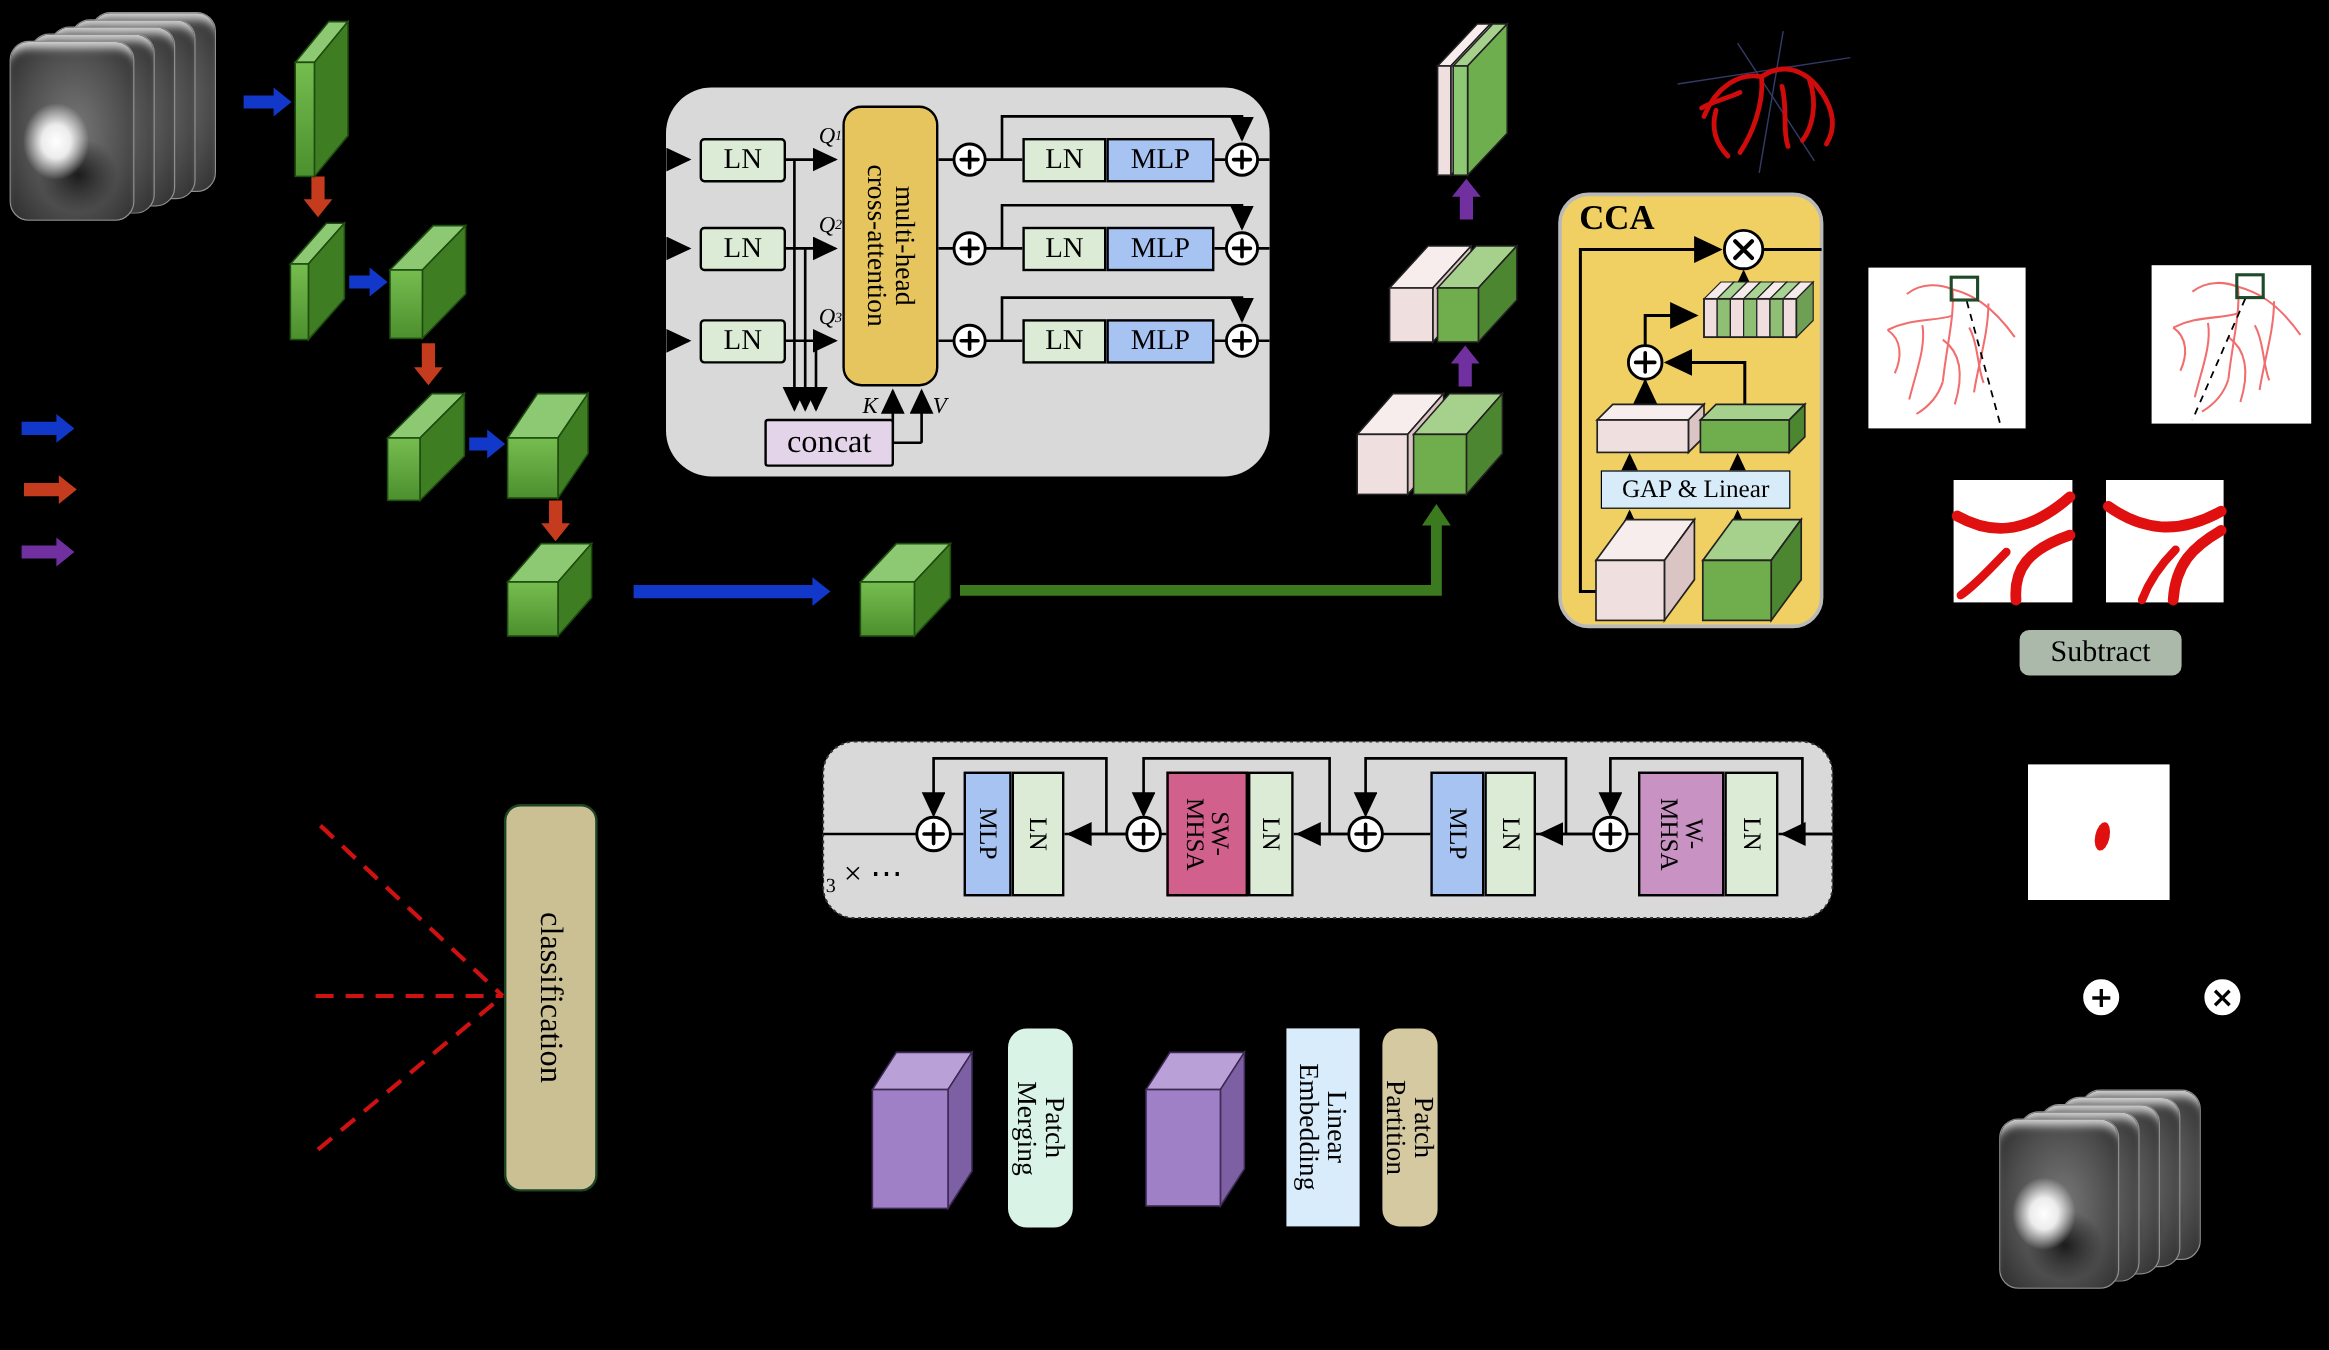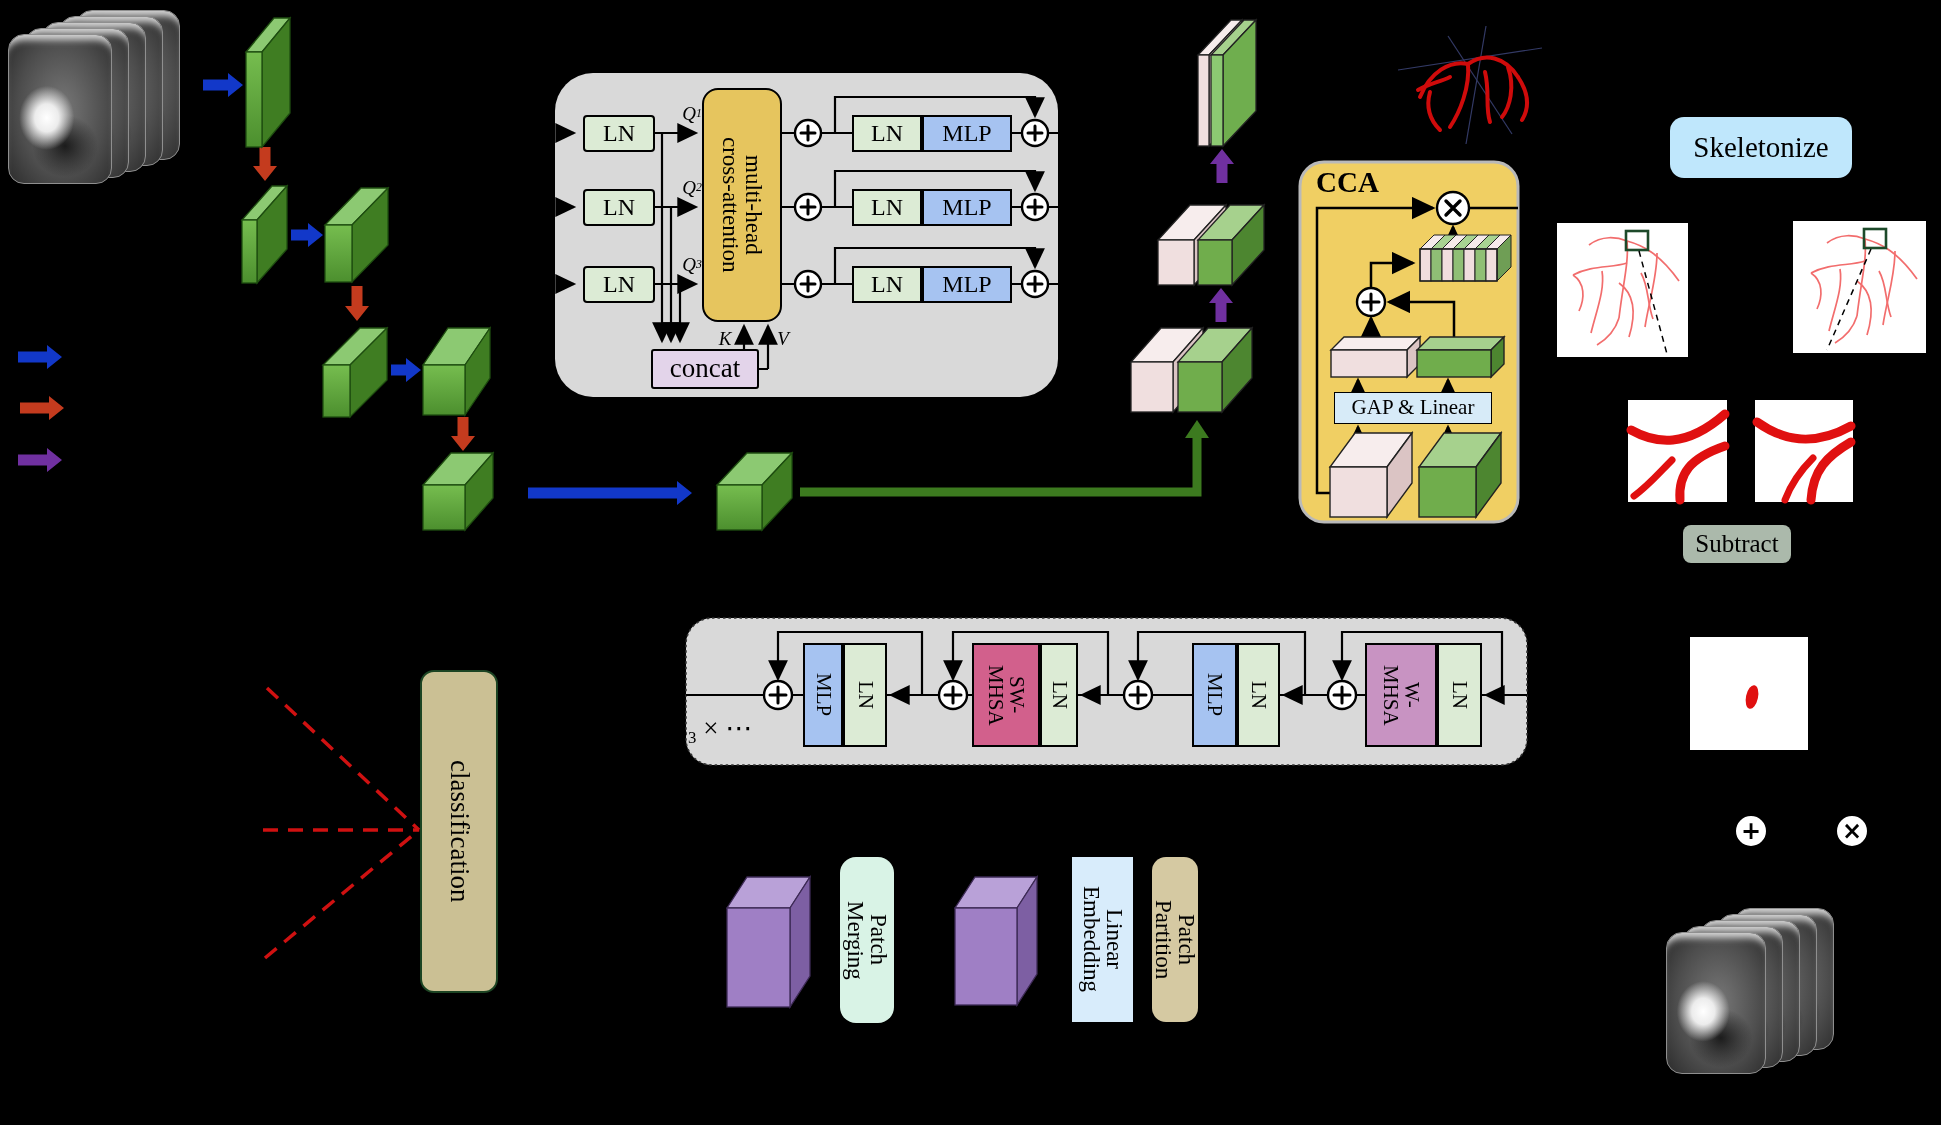--- a/index.html
+++ b/index.html
@@ -384,21 +384,21 @@
         <span>LN</span>
       </div>
 
   <div class="pbox" style="left:702px; top:88px; width:80px; height:234px; background:#e6c55e; border-radius:16px; font-size:23px;">
     <div class="vtext">
       <div class="vline">multi-head</div>
       <div class="vline">cross-attention</div>
     </div>
   </div>
 
-  <div class="pbox" style="left:651px; top:349px; width:108px; height:40px; background:#e3d4ea; border-radius:3px; font-size:27px;">
+  <div class="pbox" style="left:637px; top:349px; width:108px; height:40px; background:#e3d4ea; border-radius:3px; font-size:27px;">
         <span>concat</span>
       </div>
 
   <div class="freelabel" style="left:672px; top:102px; width:40px; height:24px;">
     <span>Q</span>
         <sub>1</sub>
       </div>
   <div class="freelabel" style="left:672px; top:176px; width:40px; height:24px;">
     <span>Q</span>
         <sub>2</sub>
@@ -493,24 +493,21 @@
       <div class="vline">Embedding</div>
     </div>
   </div>
   <div class="pbox" style="left:1152px; top:857px; width:46px; height:165px; background:#d5c9a2; border:none; border-radius:14px; font-size:23px;">
     <div class="vtext">
       <div class="vline">Patch</div>
       <div class="vline">Partition</div>
     </div>
   </div>
 
-  <div class="pbox" style="left:1670px; top:117px; width:182px; height:61px; background:#bfe7fc; border:none; border-radius:14px; font-size:29px;">
-        <span>Skeletonize</span>
-      </div>
-  <div class="pbox" style="left:1683px; top:525px; width:108px; height:38px; background:#abb9ab; border:none; border-radius:8px; font-size:25px;">
+  <div class="pbox" style="left:1683px; top:525px; width:135px; height:38px; background:#abb9ab; border:none; border-radius:8px; font-size:25px;">
         <span>Subtract</span>
       </div>
 
   <div class="legend-circle" style="left:1733px; top:813px;">
     <span>+</span>
       </div>
   <div class="legend-circle" style="left:1834px; top:813px;">
     <span>×</span>
       </div>
 

